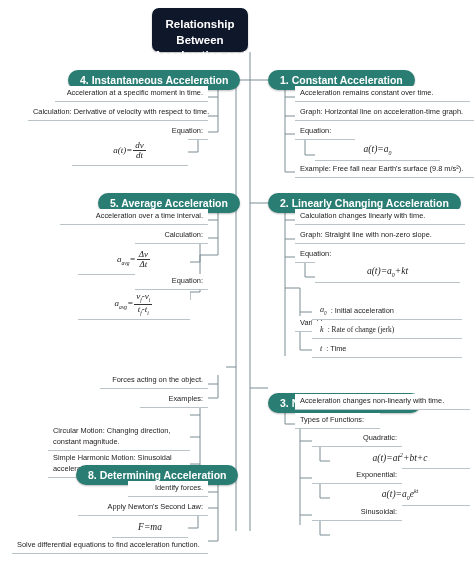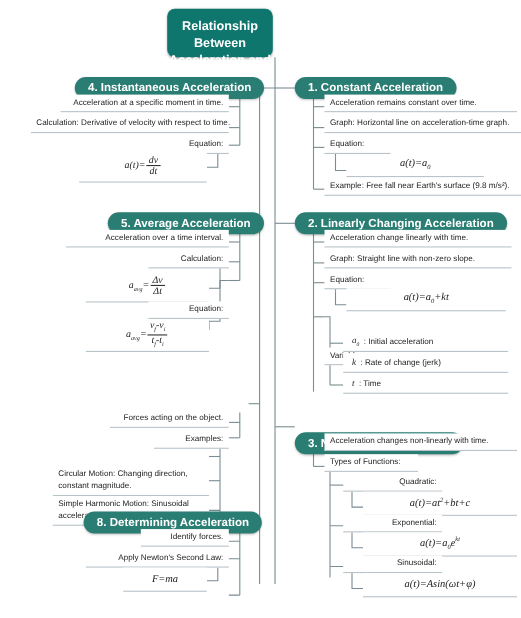--- a/index.html
+++ b/index.html
@@ -6,21 +6,21 @@
   body{
     width:474px;height:562px;background:#ffffff;
     font-family:"Liberation Sans", sans-serif;
     color:#1a1a1a;overflow:hidden;position:relative;
   }
   #canvas{position:absolute;left:0;top:0;width:474px;height:562px;}
   .lines{position:absolute;left:0;top:0;width:474px;height:562px;pointer-events:none;}
 
   
   .root{
-    position:absolute;background:#0f766e;color:#ffffff;
+    position:absolute;background:#0f172a;color:#ffffff;
     border-radius:7px;text-align:center;
     font-size:11.5px;font-weight:bold;line-height:1.35;
     padding:9px 0;box-sizing:border-box;
     box-shadow:0 1px 2px rgba(0,0,0,.28);
   }
   .topic{
     position:absolute;background:#2a7d73;color:#ffffff;
     border-radius:11px;font-size:10.5px;font-weight:bold;
     padding:4px 12px;box-sizing:border-box;white-space:nowrap;
     box-shadow:0 1px 2px rgba(0,0,0,.25);
@@ -163,35 +163,35 @@
   <div class="leaf" style="left:295px;top:86px;width:175px;">Acceleration remains constant over time.</div>
   <div class="leaf" style="left:295px;top:105px;width:179px;">Graph: Horizontal line on acceleration-time graph.</div>
   <div class="leaf" style="left:295px;top:124px;width:60px;">Equation:</div>
   <div class="eq" style="left:315px;top:140px;width:125px;height:21px;font-size:9.5px;">
     <span>a(t)=a<sub>0</sub></span>
   </div>
   <div class="leaf" style="left:295px;top:162px;width:179px;">Example: Free fall near Earth's surface (9.8 m/s²).</div>
 
   <div class="topic" style="left:268px;top:193px;">2. Linearly Changing Acceleration</div>
 
-  <div class="leaf" style="left:295px;top:209px;width:170px;">Acceleration change linearly with time.</div>
+  <div class="leaf" style="left:295px;top:209px;width:170px;">Calculation changes linearly with time.</div>
   <div class="leaf" style="left:295px;top:228px;width:170px;">Graph: Straight line with non-zero slope.</div>
   <div class="leaf" style="left:295px;top:247px;width:60px;">Equation:</div>
   <div class="eq" style="left:315px;top:262px;width:145px;height:21px;font-size:9.5px;">
     <span>a(t)=a<sub>0</sub>+kt</span>
   </div>
   <div class="leaf" style="left:295px;top:280px;width:60px;margin-top:36px;">Variables:</div>
 
   <div class="eq" style="left:312px;top:302px;width:150px;height:18px;font-size:8.2px;justify-content:flex-start;padding-left:8px;">
     <span>a<sub>0</sub></span>
     <span style="font-style:normal;font-family:'Liberation Sans',sans-serif;font-size:7.4px;margin-left:4px;">: Initial acceleration</span>
   </div>
   <div class="eq" style="left:312px;top:321px;width:150px;height:18px;font-size:8.2px;justify-content:flex-start;padding-left:8px;">
     <span>k</span>
-    <span style="font-style:normal;font-family:Liberation Sans, sans-serif;font-size:7.4px;margin-left:4px;text-align:right;">: Rate of change (jerk)</span>
+    <span style="font-style:normal;font-family:Liberation Serif, serif;font-size:7.4px;margin-left:4px;text-align:right;">: Rate of change (jerk)</span>
   </div>
   <div class="eq" style="left:312px;top:340px;width:150px;height:18px;font-size:8.2px;justify-content:flex-start;padding-left:8px;">
     <span>t</span>
     <span style="font-style:normal;font-family:'Liberation Sans',sans-serif;font-size:7.4px;margin-left:4px;">: Time</span>
   </div>
 
   <div class="topic" style="left:268px;top:378px;margin-top:15px;">3. Non-linear Acceleration</div>
 
   <div class="leaf" style="left:295px;top:394px;width:175px;">Acceleration changes non-linearly with time.</div>
   <div class="leaf ra" style="left:312px;top:431px;width:90px;">Quadratic:</div>
@@ -200,23 +200,20 @@
   <div class="eq" style="left:330px;top:447px;width:140px;height:22px;font-size:9.5px;">
     <span>a(t)=at<sup>2</sup>+bt+c</span>
   </div>
 
   <div class="leaf ra" style="left:312px;top:468px;width:90px;">Exponential:</div>
   <div class="eq" style="left:330px;top:484px;width:140px;height:22px;font-size:9.5px;">
     <span>a(t)=a<sub>0</sub>e<sup>kt</sup></span>
   </div>
 
   <div class="leaf ra" style="left:312px;top:505px;width:90px;">Sinusoidal:</div>
-  <div class="eq" style="left:330px;top:521px;width:140px;height:22px;font-size:9.5px;">
-    <span>a(t)=Asin(ωt+φ)</span>
-  </div>
 
   <div class="topic" style="left:68px;top:70px;">4. Instantaneous Acceleration</div>
 
   <div class="leaf ra" style="left:55px;top:86px;width:153px;">Acceleration at a specific moment in time.</div>
   <div class="leaf ra" style="left:28px;top:105px;width:180px;">Calculation: Derivative of velocity with respect to time.</div>
   <div class="leaf ra" style="left:140px;top:124px;width:68px;">Equation:</div>
   <div class="eq" style="left:72px;top:136px;width:116px;height:30px;font-size:9px;">
     <span>a(t)=<span class="f">
           <span class="num">dv</span>
           <span class="den">dt</span>
@@ -247,14 +244,15 @@
   <div class="leaf wrap" style="left:48px;top:424px;width:142px;">Circular Motion: Changing direction, constant magnitude.</div>
   <div class="leaf wrap" style="left:48px;top:451px;width:142px;">Simple Harmonic Motion: Sinusoidal acceleration changes.</div>
 
   <div class="topic" style="left:76px;top:465px;">8. Determining Acceleration</div>
 
   <div class="leaf ra" style="left:128px;top:481px;width:80px;">Identify forces.</div>
   <div class="leaf ra" style="left:78px;top:500px;width:130px;">Apply Newton's Second Law:</div>
   <div class="eq" style="left:112px;top:516px;width:76px;height:22px;font-size:9.5px;">
     <span>F=ma</span>
   </div>
+  <div class="leaf" style="left:12px;top:538px;width:196px;">Solve differential equations to find acceleration function.</div>
 
 </div>
 
 </body></html>

